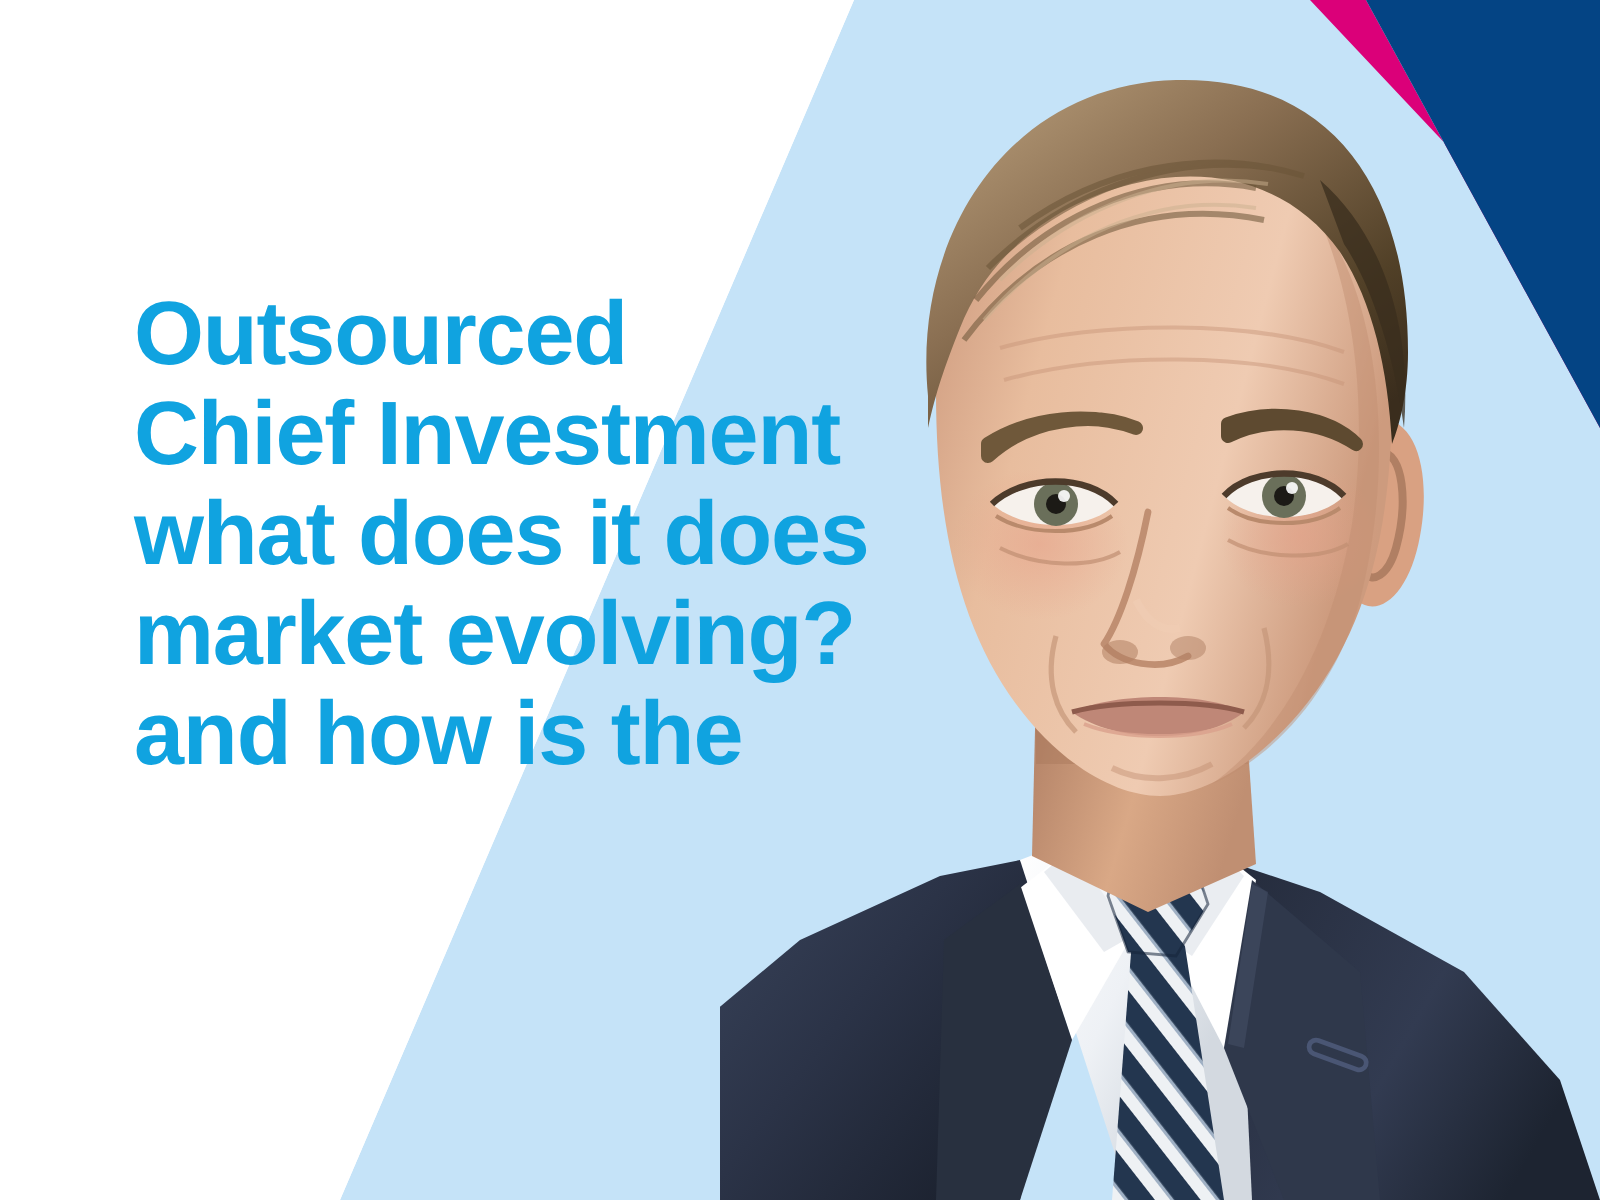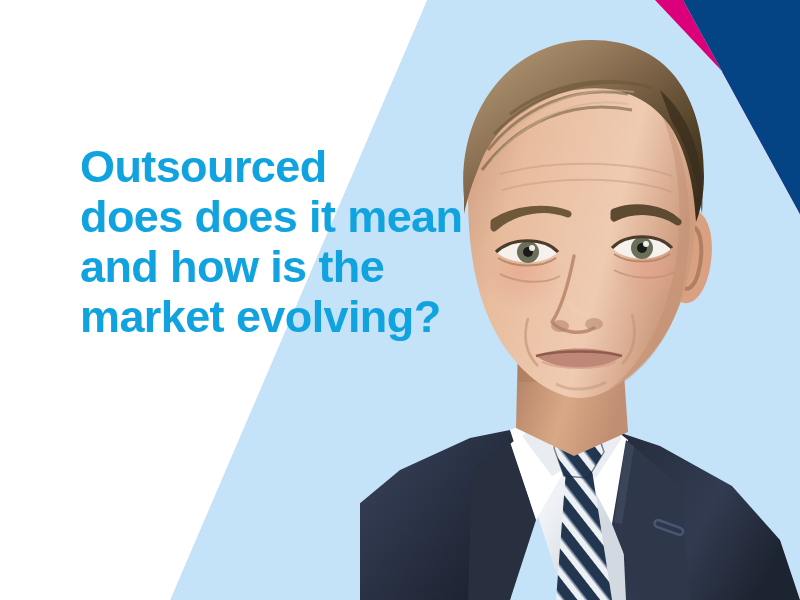--- a/index.html
+++ b/index.html
@@ -14,21 +14,21 @@
     background:#ffffff; overflow:hidden;
   }
 
   
   .band-layer { position:absolute; inset:0; }
   .band-layer svg { display:block; width:800px; height:600px; }
 
   
   #headline {
     position:absolute;
-    left:80px; top:142px;
+    left:67px; top:142px;
     width:470px;
     z-index:6;
     pointer-events:none;
   }
   #headline .hl-line {
     display:block;
     font-family:"Liberation Sans", sans-serif;
     font-weight:700;
     font-size:45px;
     line-height:50px;
@@ -255,18 +255,19 @@
 
       <path d="M168,318 C162,340 168,356 178,366" fill="none" stroke="#c08f72" stroke-width="2.6" opacity="0.6"></path>
       <path d="M272,314 C278,338 272,354 262,364" fill="none" stroke="#c08f72" stroke-width="2.6" opacity="0.55"></path>
 
       <path d="M196,384 C212,392 232,390 246,382" fill="none" stroke="#c08f72" stroke-width="3" opacity="0.45"></path>
     </svg>
   </div>
 
   <h1 id="headline">
     <span class="hl-line">Outsourced</span>
-    <span class="hl-line">does does it mean</span>
+    <span class="hl-line">Chief Investment</span>
+    <span class="hl-line">what does it does</span>
+    <span class="hl-line">market evolving?</span>
     <span class="hl-line">and how is the</span>
-    <span class="hl-line">market evolving?</span>
   </h1>
 
 </div>
 
 </body></html>

